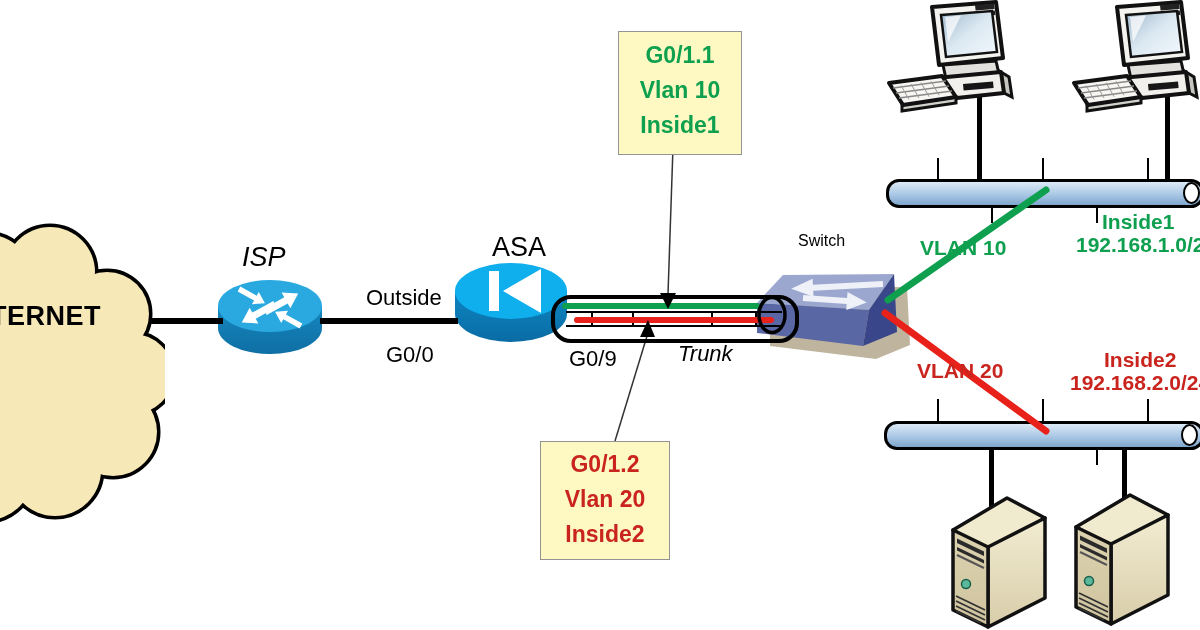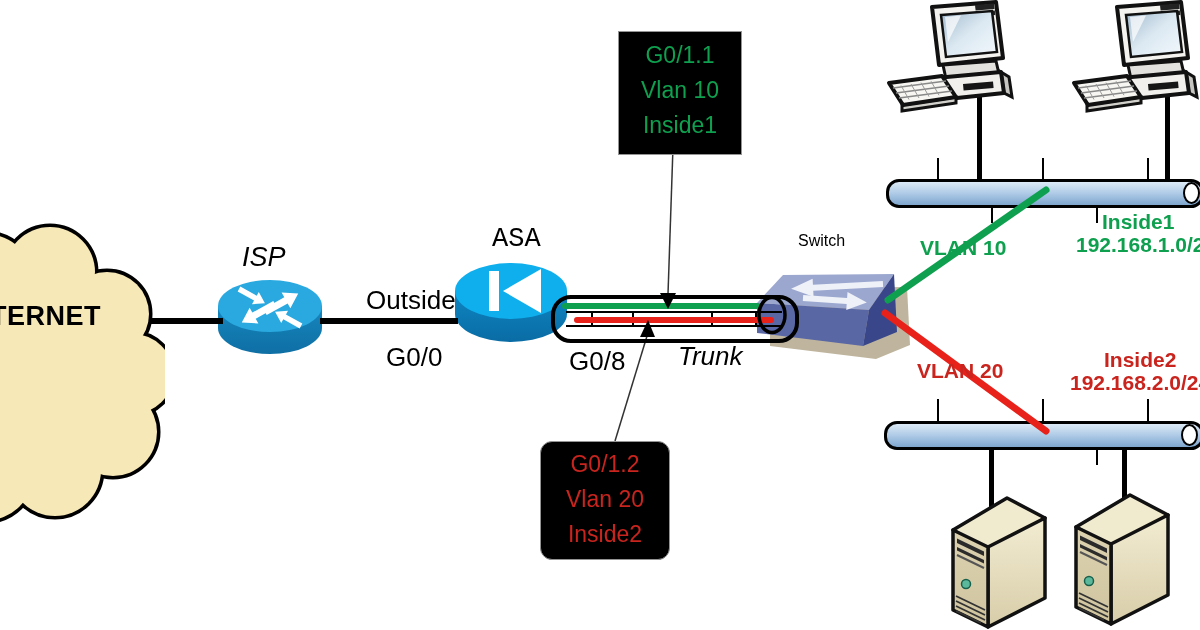--- a/index.html
+++ b/index.html
@@ -1,35 +1,35 @@
 <!DOCTYPE html>
 <html><head>
 <meta charset="utf-8">
 <style>
   html,body{margin:0;padding:0;background:#fff;}
   #canvas{position:relative;width:1200px;height:630px;overflow:hidden;background:#fff;
           font-family:"Liberation Sans","DejaVu Sans",sans-serif;}
   .abs{position:absolute;}
   .lbl{position:absolute;white-space:nowrap;color:#000;}
   .lbl-lg{font-size:27px;}
-  .lbl-md{font-size:26px;text-align:center;}
+  .lbl-md{font-size:22px;text-align:center;}
   .lbl-sw{font-size:16px;}
   .bold{font-weight:bold;}
   .green{color:#0FA04F;}
   .red{color:#C9241E;}
   .bar{position:absolute;height:23px;border:3px solid #000;border-radius:13px;
        background:linear-gradient(#DCEAF6,#A9C7E4 55%,#7FA6CE);z-index:2;}
   .bar-end{position:absolute;width:13px;height:18px;border:2px solid #000;border-radius:50%;
        background:#fff;z-index:3;}
   .tick{position:absolute;width:2px;height:22px;background:#000;z-index:1;}
   .cable{position:absolute;width:5px;background:#000;z-index:1;}
   .trunk-capsule{position:absolute;left:551px;top:295px;width:240px;height:40px;
        border:4px solid #000;border-radius:20px;z-index:5;background:transparent;}
-  .callout{position:absolute;background:#000000;border:1.5px solid #949494;text-align:center;
-       font-weight:normal;font-size:23px;z-index:6;}
+  .callout{position:absolute;background:#fef9c3;border:1.5px solid #949494;text-align:center;
+       font-weight:bold;font-size:23px;z-index:6;}
   .callout div{line-height:35px;}
   .z2{z-index:2;} .z3{z-index:3;} .z4{z-index:4;} .z6{z-index:6;}
 </style>
 </head>
 <body>
 
 <div id="canvas">
 
   <svg width="0" height="0" style="position:absolute" aria-hidden="true">
     <defs>
@@ -153,25 +153,25 @@
     </g>
   </svg>
   <div class="lbl lbl-lg z6" style="left:242px;top:242px;font-style:italic;">ISP</div>
 
   <svg class="abs z2" style="left:452px;top:258px" width="118" height="92" viewBox="0 0 118 92">
     <path d="M3,33 L3,56 A56,28 0 0 0 115,56 L115,33 Z" fill="url(#asaBody)"></path>
     <ellipse cx="59" cy="33" rx="56" ry="28" fill="#0FAEEC"></ellipse>
     <rect x="37" y="13" width="10" height="40" fill="#fff"></rect>
     <polygon points="51,33 89,11 89,55" fill="#fff"></polygon>
   </svg>
-  <div class="lbl lbl-lg z6" style="left:492px;top:224px;font-family:Liberation Mono, monospace;">ASA</div>
+  <div class="lbl lbl-lg z6" style="left:492px;top:232px;">ASA</div>
 
   <div class="lbl lbl-md z6" style="left:366px;top:285px;">Outside</div>
   <div class="lbl lbl-md z6" style="left:386px;top:330px;margin-top:12px;">G0/0</div>
-  <div class="lbl lbl-md z6" style="left:569px;top:346px;">G0/8</div>
+  <div class="lbl lbl-md z6" style="left:569px;top:346px;">G0/9</div>
   <div class="lbl lbl-md z6" style="left:678px;top:341px;font-style:italic;">Trunk</div>
 
   <div class="bar" style="left:886px;top:179px;width:312px;"></div>
   <div class="bar-end" style="left:1183px;top:182px;"></div>
   <div class="bar" style="left:884px;top:421px;width:314px;"></div>
   <div class="bar-end" style="left:1181px;top:424px;"></div>
 
   <div class="tick" style="left:937px;top:158px;"></div>
   <div class="tick" style="left:1042px;top:158px;"></div>
   <div class="tick" style="left:1147px;top:158px;"></div>
@@ -238,21 +238,21 @@
     <polygon points="640,337 655,337 648,320" fill="#000"></polygon>
   </svg>
 
   <div class="trunk-capsule"></div>
 
   <div class="callout green" style="left:618px;top:31px;width:122px;height:116px;padding-top:6px;">
     <div>G0/1.1</div>
     <div>Vlan 10</div>
     <div>Inside1</div>
   </div>
-  <div class="callout red" style="left:540px;top:441px;width:128px;height:112px;padding-top:5px;border-radius:12px;">
+  <div class="callout red" style="left:540px;top:441px;width:128px;height:112px;padding-top:5px;">
     <div>G0/1.2</div>
     <div>Vlan 20</div>
     <div>Inside2</div>
   </div>
 
   <div class="lbl bold green z6" style="left:920px;top:236px;font-size:21px;">VLAN 10</div>
   <div class="lbl bold green z6" style="left:1102px;top:210px;font-size:21px;">Inside1</div>
   <div class="lbl bold green z6" style="left:1076px;top:233px;font-size:21px;">192.168.1.0/24</div>
   <div class="lbl bold red z6" style="left:917px;top:359px;font-size:21px;">VLAN 20</div>
   <div class="lbl bold red z6" style="left:1104px;top:348px;font-size:21px;">Inside2</div>

